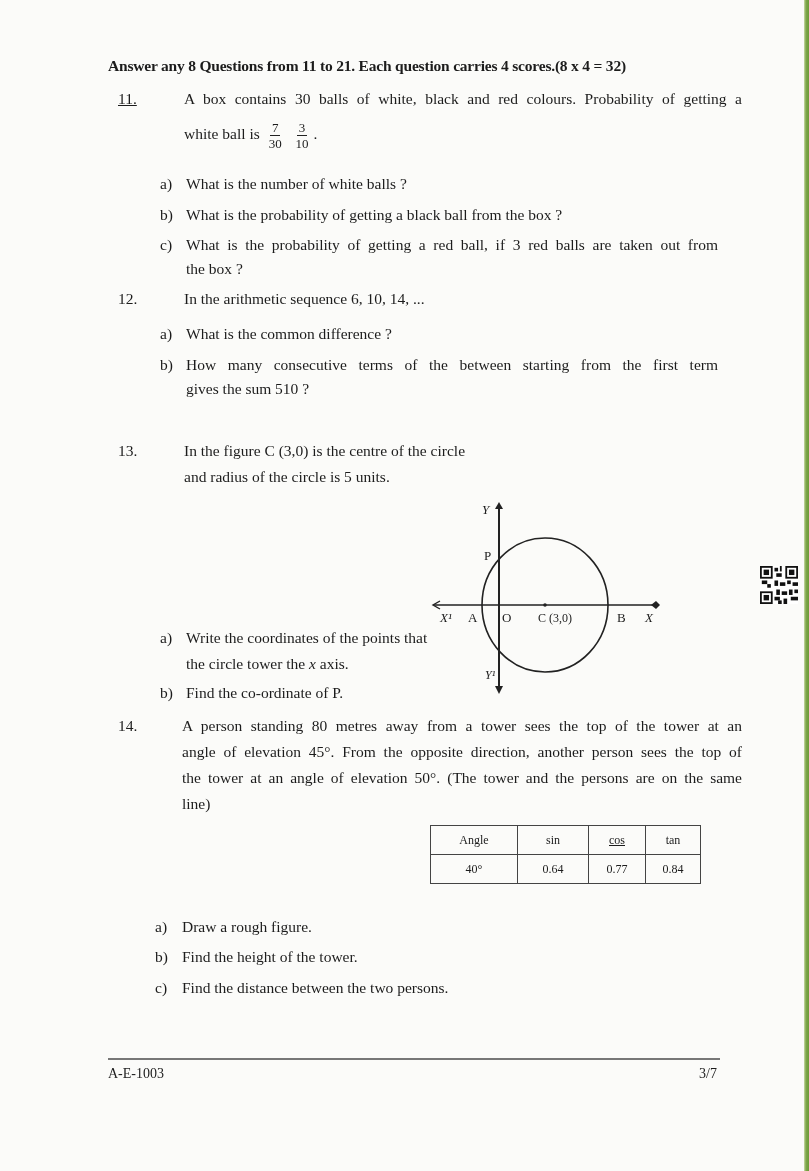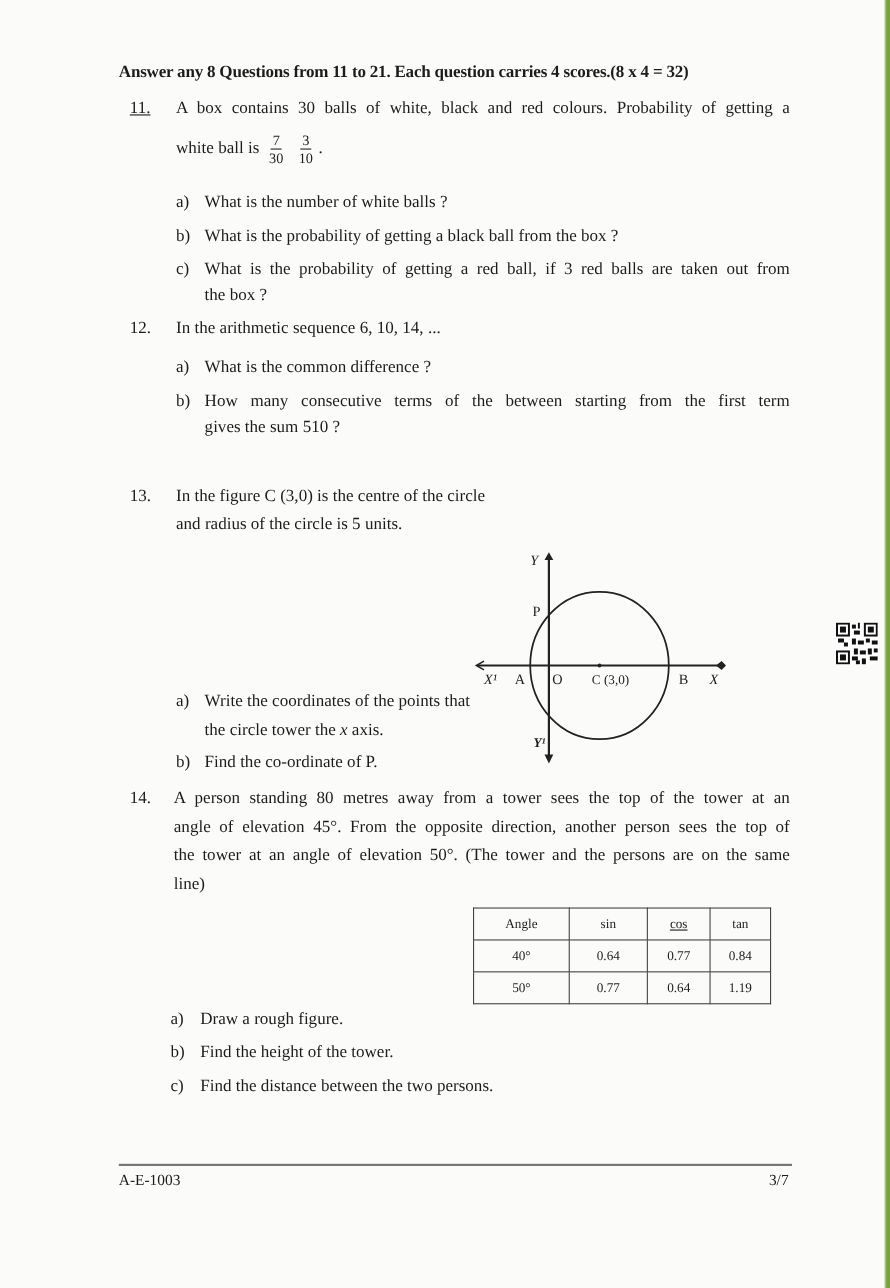--- a/index.html
+++ b/index.html
@@ -9,21 +9,21 @@
     font-family:"Liberation Serif","DejaVu Serif",serif;
     color:#1c1c1c;
   }
   .green-edge {
     position:absolute; top:0; right:0; width:5px; height:1171px;
     background:linear-gradient(to right,#c9d9a8,#7ea64a 40%,#6b9a38);
   }
   .abs { position:absolute; white-space:nowrap; }
   .hdr { left:108px; top:57px; font-size:15.5px; font-weight:bold; letter-spacing:-0.2px; }
   .qn { font-size:15.5px; }
-  .qt { font-size:15.5px; }
+  .qt { font-size:15.5px;margin-left:24px; }
   .sub { font-size:15.5px; }
   .frac { display:inline-flex; flex-direction:column; align-items:center; vertical-align:middle; font-size:13px; line-height:15px; margin:0 4px; }
   .frac .num { border-bottom:1px solid #222; padding:0 2px; }
   .frac .den { padding:0 1px; }
   .just { text-align:justify; text-align-last:justify; }
   table.trig {
     position:absolute; left:430px; top:825px; border-collapse:collapse;
     font-size:12px;
     padding-left:41px;
   }
@@ -89,21 +89,21 @@
   <circle cx="125" cy="110" r="1.8" fill="#222"></circle>
 </svg>
 <div class="abs" style="left:482px;top:502px;font-size:13px;font-style:italic;">Y</div>
 <div class="abs" style="left:484px;top:548px;font-size:13px;">P</div>
 <div class="abs" style="left:440px;top:610px;font-size:13px;font-style:italic;">X¹</div>
 <div class="abs" style="left:468px;top:610px;font-size:13px;">A</div>
 <div class="abs" style="left:502px;top:610px;font-size:13px;">O</div>
 <div class="abs" style="left:538px;top:611px;font-size:12px;">C (3,0)</div>
 <div class="abs" style="left:617px;top:610px;font-size:13px;">B</div>
 <div class="abs" style="left:645px;top:610px;font-size:13px;font-style:italic;">X</div>
-<div class="abs" style="left:485px;top:668px;font-size:12px;font-style:italic;font-weight:bold;">Y¹</div>
+<div class="abs" style="left:485px;top:668px;font-size:12px;font-style:italic;">Y¹</div>
 
 <div class="abs sub" style="left:160px;top:629px;">a)</div>
 <div class="abs sub" style="left:186px;top:629px;">Write the coordinates of the points that</div>
 <div class="abs sub" style="left:186px;top:655px;"><span>the circle tower the </span><i>x</i><span> axis.</span></div>
 <div class="abs sub" style="left:160px;top:684px;">b)</div>
 <div class="abs sub" style="left:186px;top:684px;">Find the co-ordinate of P.</div>
 
 <div class="abs qn" style="left:118px;top:717px;">14.</div>
 <div class="abs qt just" style="left:158px;top:717px;width:560px;">A person standing 80 metres away from a tower sees the top of the tower at an</div>
 <div class="abs qt just" style="left:158px;top:743px;width:560px;">angle of elevation 45°. From the opposite direction, another person sees the top of</div>
@@ -116,26 +116,20 @@
     <td style="width:86px;">Angle</td>
     <td style="width:70px;">sin</td>
     <td style="width:56px;text-decoration:underline;">cos</td>
     <td style="width:54px;">tan</td>
   </tr>
   <tr>
     <td>40°</td>
     <td>0.64</td>
     <td>0.77</td>
     <td>0.84</td>
-  </tr>
-  <tr>
-    <td>50°</td>
-    <td>0.77</td>
-    <td>0.64</td>
-    <td>1.19</td>
   </tr>
 </tbody>
   </table>
 
 <div class="abs sub" style="left:155px;top:918px;">a)</div>
 <div class="abs sub" style="left:182px;top:918px;">Draw a rough figure.</div>
 <div class="abs sub" style="left:155px;top:948px;">b)</div>
 <div class="abs sub" style="left:182px;top:948px;">Find the height of the tower.</div>
 <div class="abs sub" style="left:155px;top:979px;">c)</div>
 <div class="abs sub" style="left:182px;top:979px;">Find the distance between the two persons.</div>

